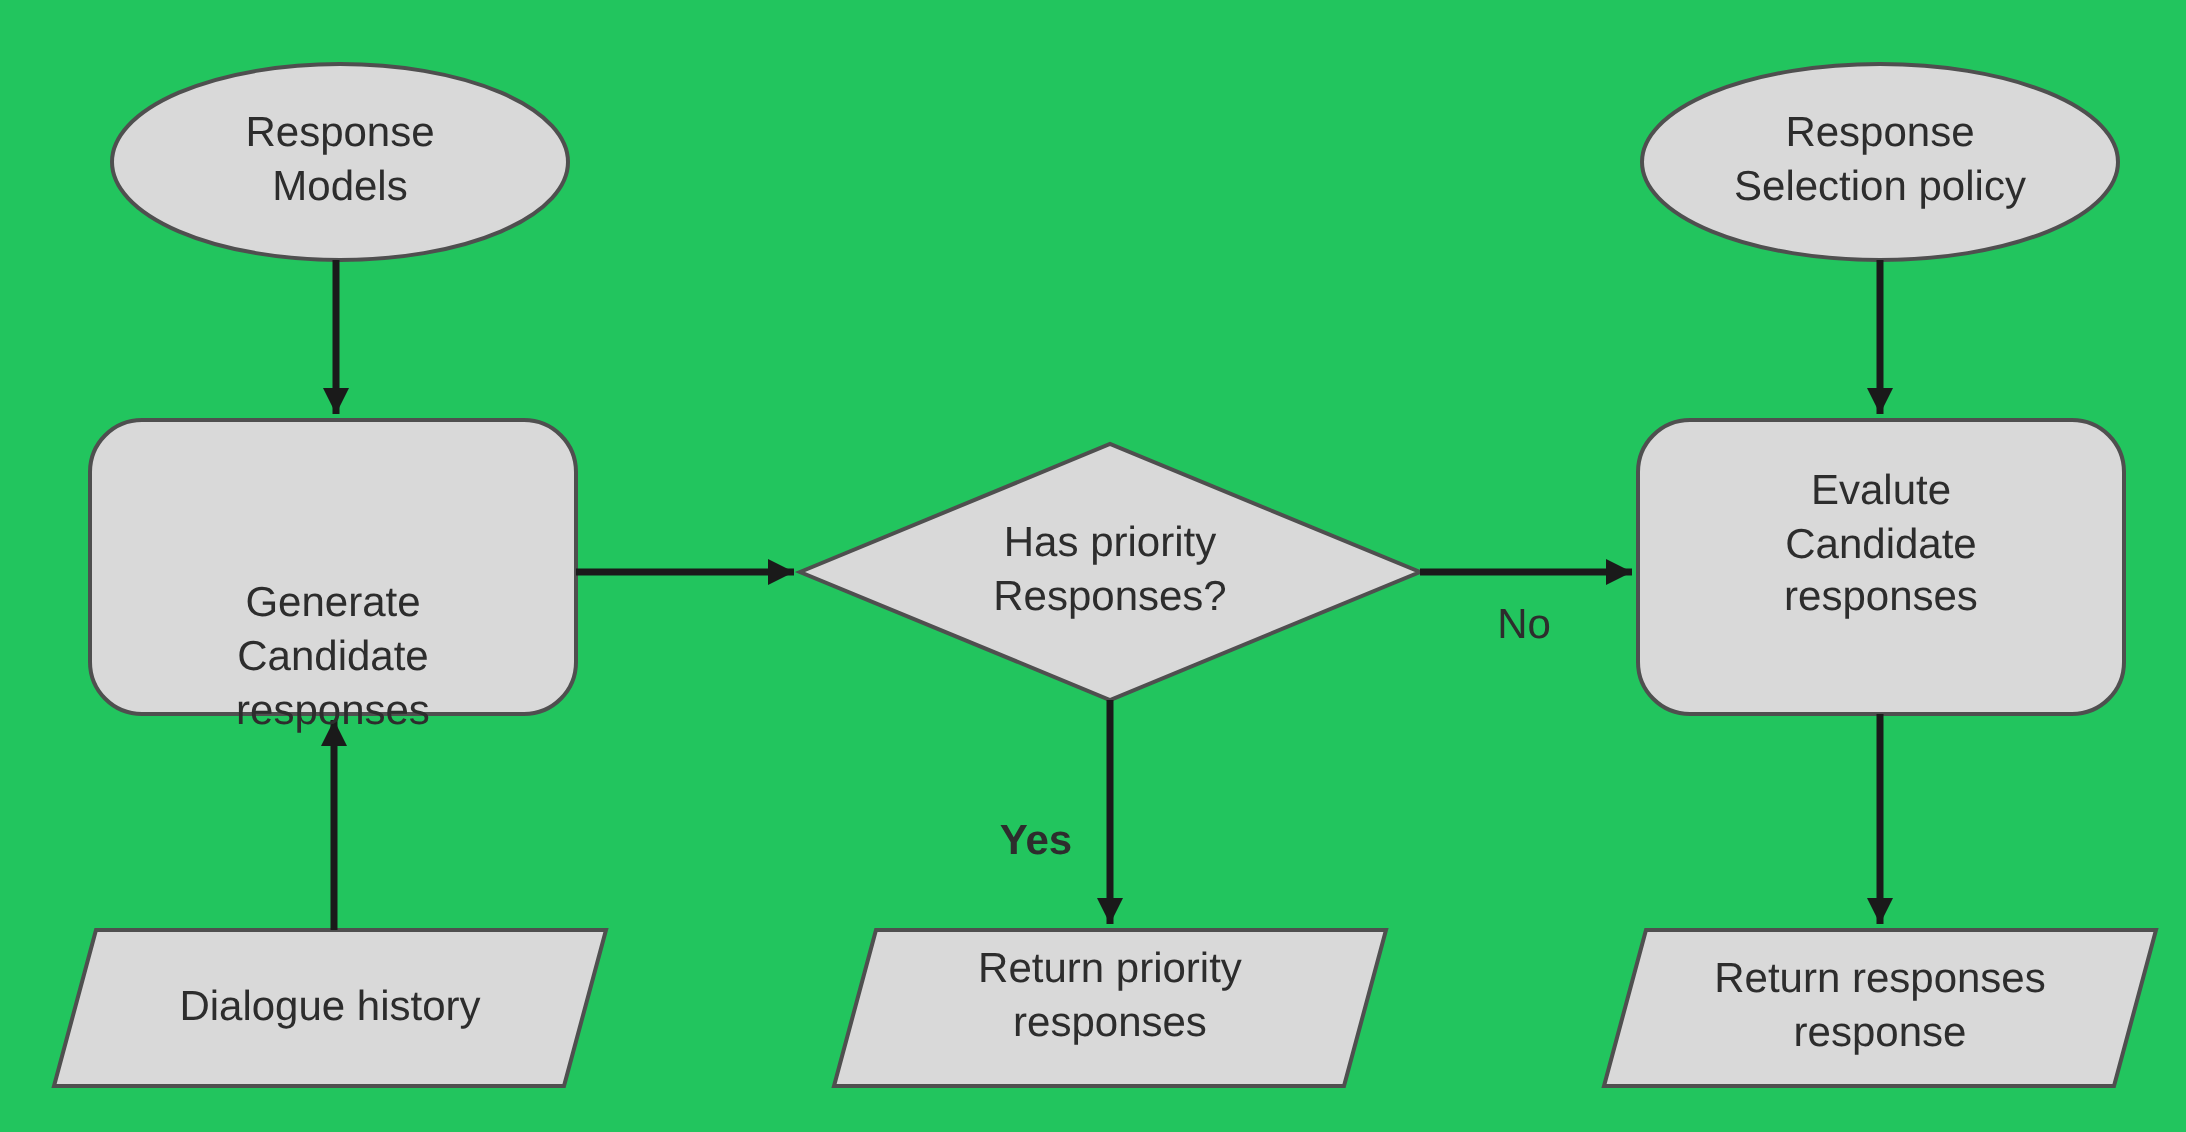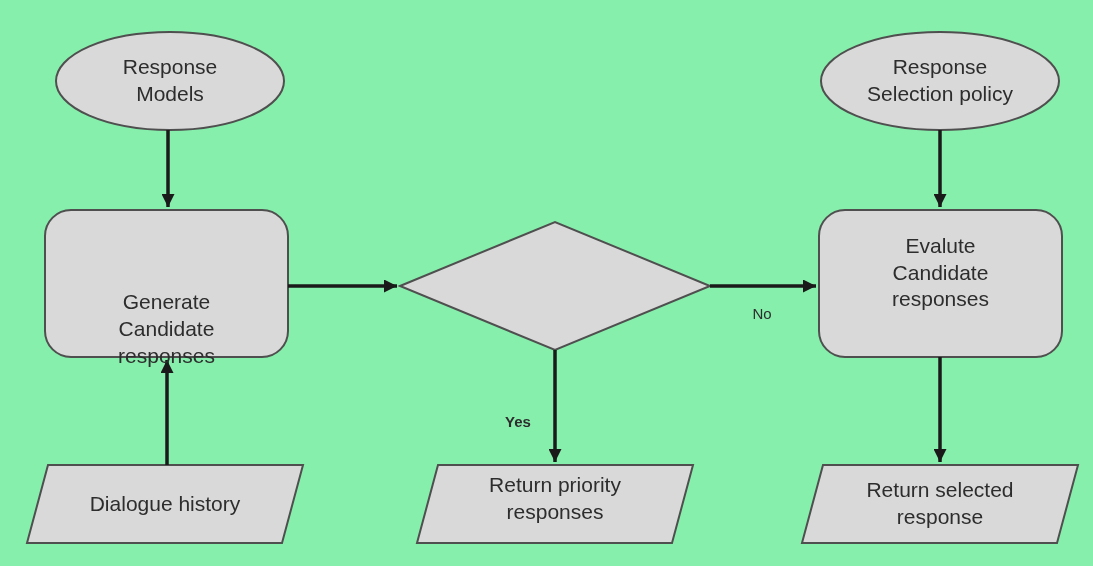--- a/index.html
+++ b/index.html
@@ -1,20 +1,20 @@
 <!DOCTYPE html>
 <html><head>
 <meta charset="utf-8">
 <style>
   html, body { margin: 0; padding: 0; background: #ffffff; }
   .canvas {
     position: relative;
     width: 1093px;
     height: 566px;
-    background: #86efac;
+    background: #22c55e;
     font-family: "Liberation Sans", sans-serif;
     overflow: hidden;
   }
   .canvas > svg { position: absolute; inset: 0; }
   .node-label {
     position: absolute;
     display: flex;
     align-items: center;
     justify-content: center;
     text-align: center;
@@ -22,21 +22,21 @@
     font-size: 21px;
     line-height: 1.28;
     color: #2d2d2d;
     pointer-events: none;
   }
   .edge-label {
     position: absolute;
     display: flex;
     align-items: center;
     justify-content: center;
-    font-size: 15px;
+    font-size: 21px;
     color: #2d2d2d;
     pointer-events: none;
   }
 </style>
 </head>
 <body>
 
 <div class="canvas">
 
   <svg width="1093" height="566" viewBox="0 0 1093 566" xmlns="http://www.w3.org/2000/svg">
@@ -67,30 +67,32 @@
   <div class="node-label" style="left:56px; top:32px; width:228px; height:98px;">Response
 Models</div>
 
   <div class="node-label" style="left:821px; top:32px; width:238px; height:98px;">Response
 Selection policy</div>
 
   <div class="node-label" style="left:45px; top:210px; width:243px; height:147px;margin-top:46px;">Generate
 Candidate
 responses</div>
 
+  <div class="node-label" style="left:400px; top:222px; width:310px; height:128px;">Has priority
+Responses?</div>
 
   <div class="node-label" style="left:819px; top:210px; width:243px; height:126px;border-radius:11px;">Evalute
 Candidate
 responses</div>
 
   <div class="node-label" style="left:27px; top:465px; width:276px; height:78px;">Dialogue history</div>
 
   <div class="node-label" style="left:417px; top:465px; width:276px; height:68px;">Return priority
 responses</div>
 
-  <div class="node-label" style="left:802px; top:465px; width:276px; height:78px;">Return selected
+  <div class="node-label" style="left:802px; top:465px; width:276px; height:78px;">Return responses
 response</div>
 
   <div class="edge-label" style="left:485px; top:405px; width:66px; height:32px;font-weight:bold;">Yes</div>
 
   <div class="edge-label" style="left:729px; top:297px; width:66px; height:32px;">No</div>
 
 </div>
 
 </body></html>

